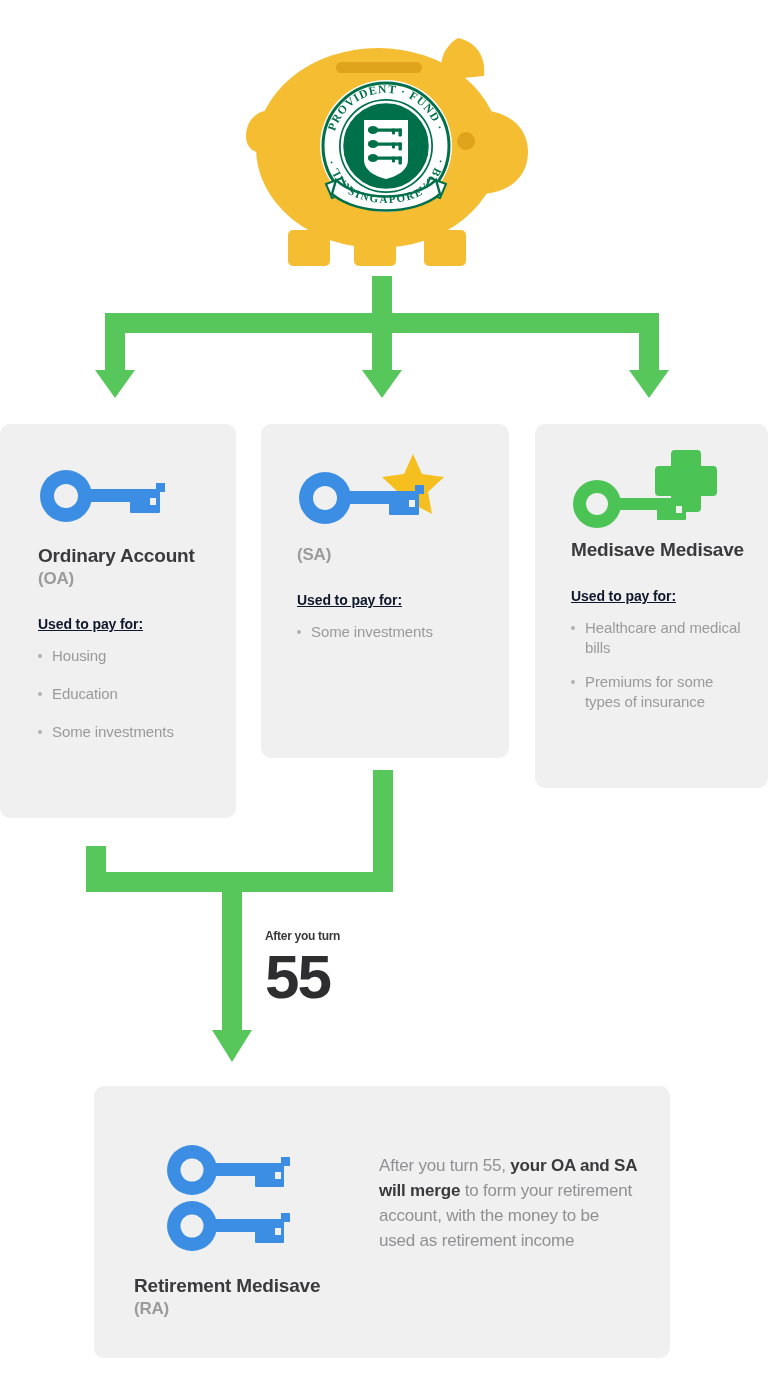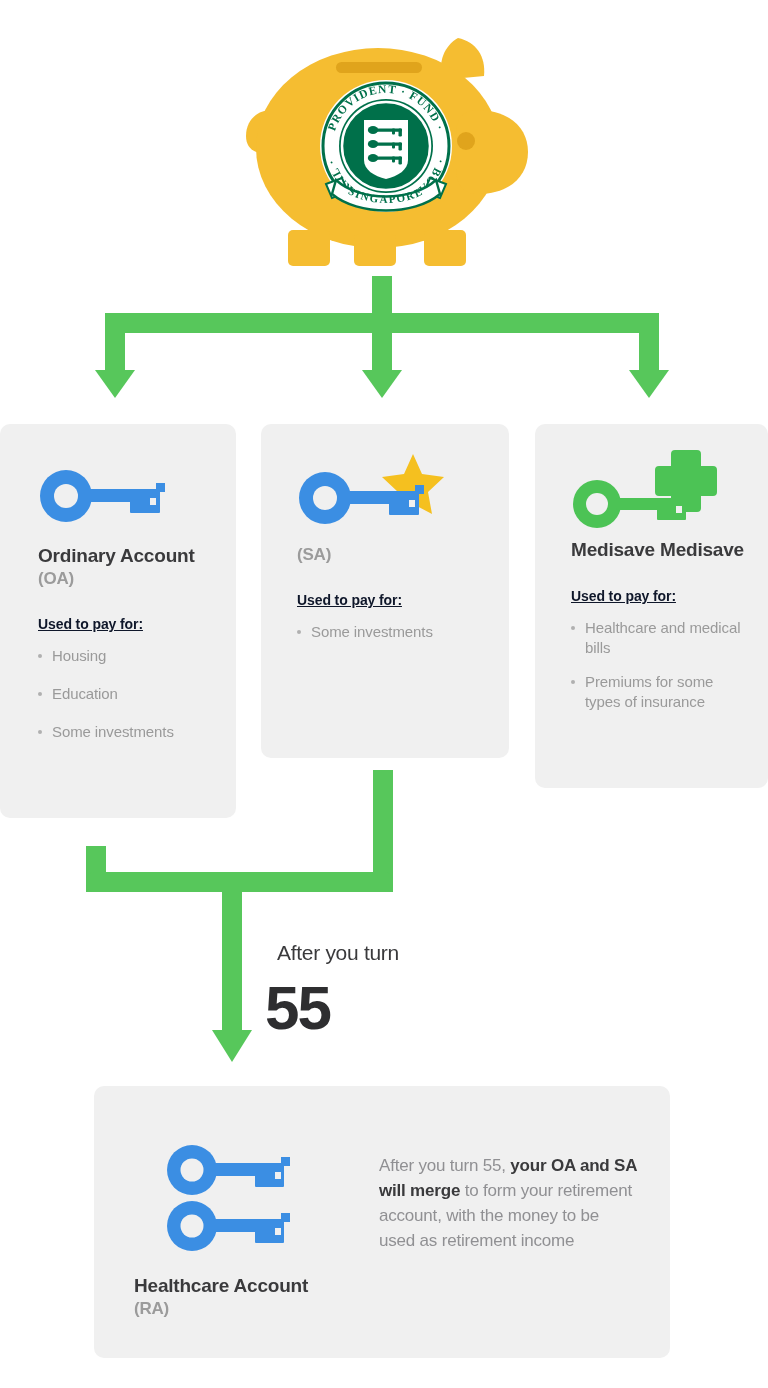--- a/index.html
+++ b/index.html
@@ -110,26 +110,26 @@
 
   
   .turn-block {
     position: absolute;
     left: 265px;
     top: 930px;
     width: 240px;
     text-align: left;
   }
   .turn-label {
-    font-size: 21px;
-    font-weight: normal;
+    font-size: 12px;
+    font-weight: bold;
     color: #3a3a3c;
     letter-spacing: -0.3px;
     line-height: 1;
-    margin: 12px;
+    margin: 0;
   }
   .turn-age {
     font-size: 62px;
     font-weight: bold;
     color: #2e2e30;
     letter-spacing: -2px;
     line-height: 1.05;
     margin: 2px 0 0 0;
   }
 
@@ -365,21 +365,21 @@
           <circle cx="26" cy="26" r="25"></circle>
           <circle cx="26" cy="26" r="11.5" fill="#f0f0f0"></circle>
           <rect x="46" y="19" width="72" height="13" rx="2"></rect>
           <rect x="89" y="28" width="29" height="15" rx="1"></rect>
           <rect x="109" y="28" width="6" height="7" fill="#f0f0f0"></rect>
           <rect x="115" y="13" width="9" height="9"></rect>
         </g>
       </svg>
 
       <div class="ra-title">
-        <p class="acct-title">Healthcare Account</p>
+        <p class="acct-title">Retirement Medisave</p>
         <p class="acct-abbr">(RA)</p>
       </div>
 
       <p class="ra-body">
         <span>After you turn 55, </span><b>your OA and SA will merge</b><span> to form your retirement account, with the money to be used as retirement income</span>
       </p>
     </div>
   </div>
 
 </div>

